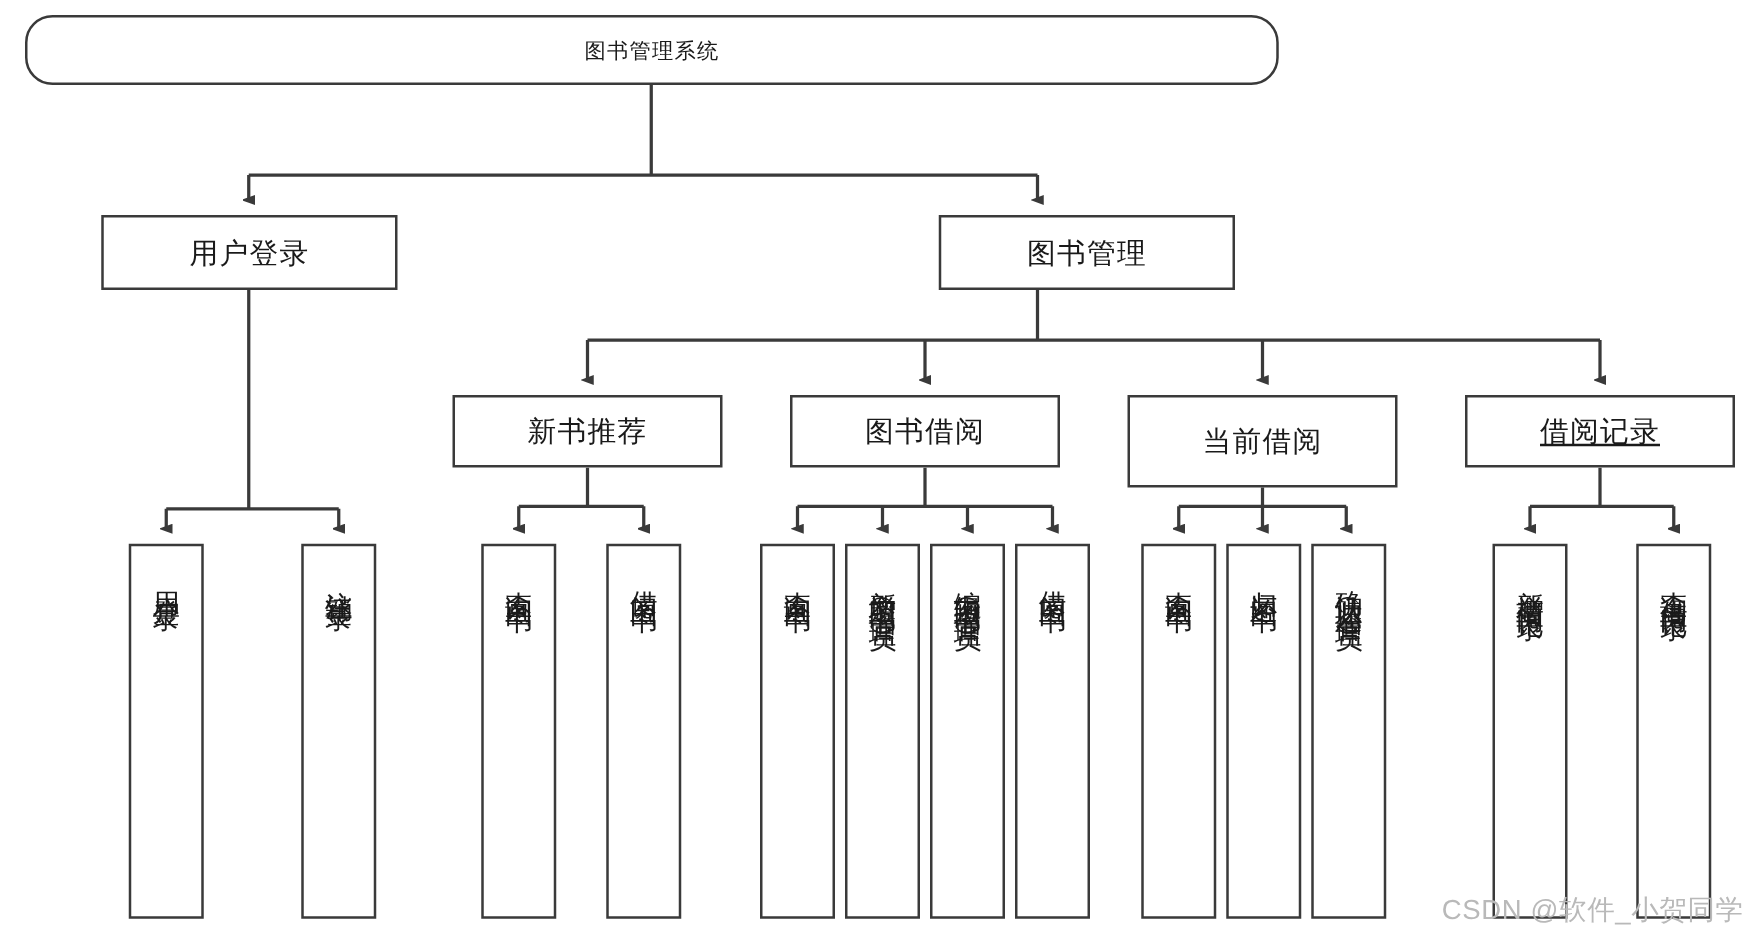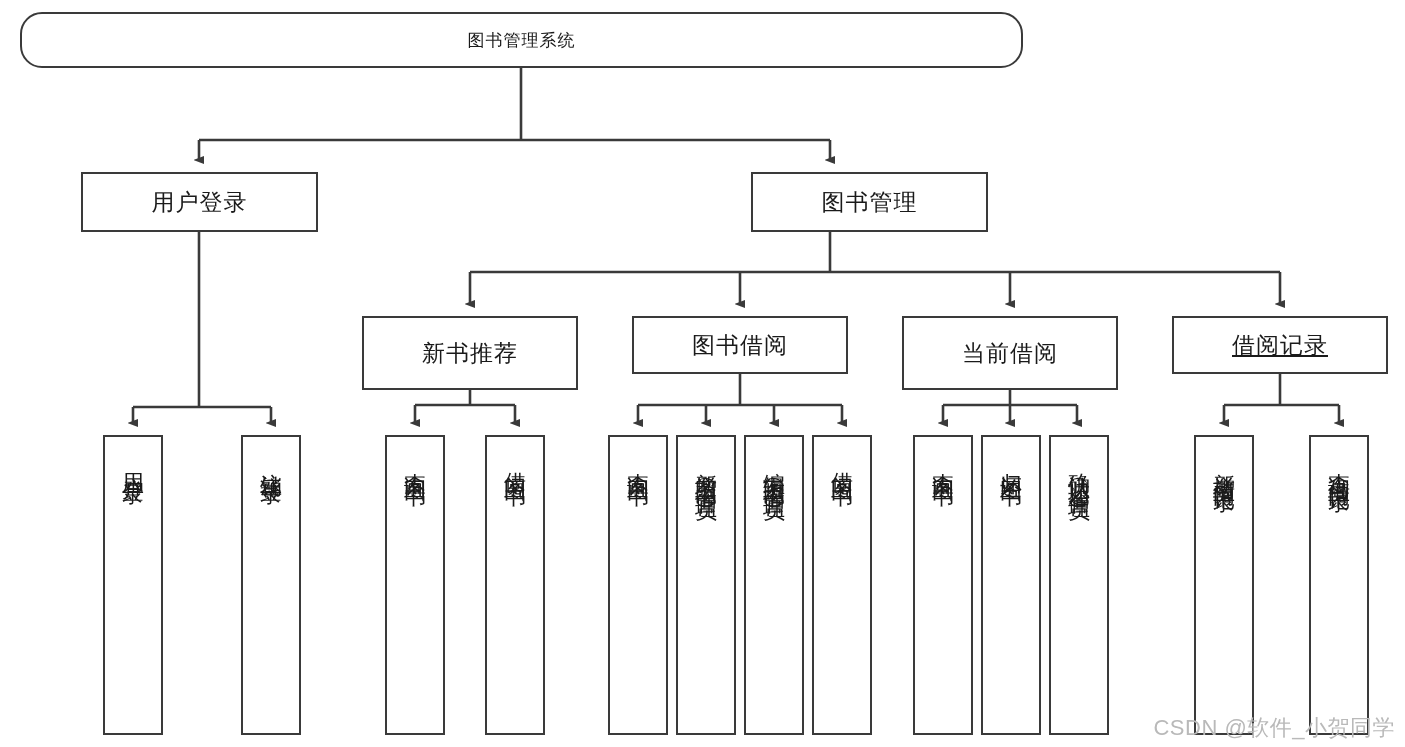--- a/index.html
+++ b/index.html
@@ -109,21 +109,21 @@
       <path d="M1224,405 L1224,423" marker-end="url(#arrow)"></path>
       <path d="M1339,405 L1339,423" marker-end="url(#arrow)"></path>
     </g>
   </svg>
 
   <div class="node h root" style="left:20px;top:12px;width:1003px;height:56px;">图书管理系统</div>
 
   <div class="node h" style="left:81px;top:172px;width:237px;height:60px;">用户登录</div>
   <div class="node h" style="left:712px;top:172px;width:237px;height:60px;margin-left:39px;">图书管理</div>
 
-  <div class="node h" style="left:362px;top:316px;width:216px;height:74px;">新书推荐</div>
+  <div class="node h" style="left:362px;top:316px;width:216px;height:58px;">新书推荐</div>
   <div class="node h" style="left:632px;top:316px;width:216px;height:58px;">图书借阅</div>
   <div class="node h" style="left:902px;top:316px;width:216px;height:74px;">当前借阅</div>
   <div class="node h" style="left:1172px;top:316px;width:216px;height:58px;text-decoration:underline;">借阅记录</div>
 
   <div class="node v" style="left:103px;top:435px;width:60px;height:300px;">
     <span class="vtext">用户登录</span>
   </div>
   <div class="node v" style="left:241px;top:435px;width:60px;height:300px;">
     <span class="vtext">注销登录</span>
   </div>

